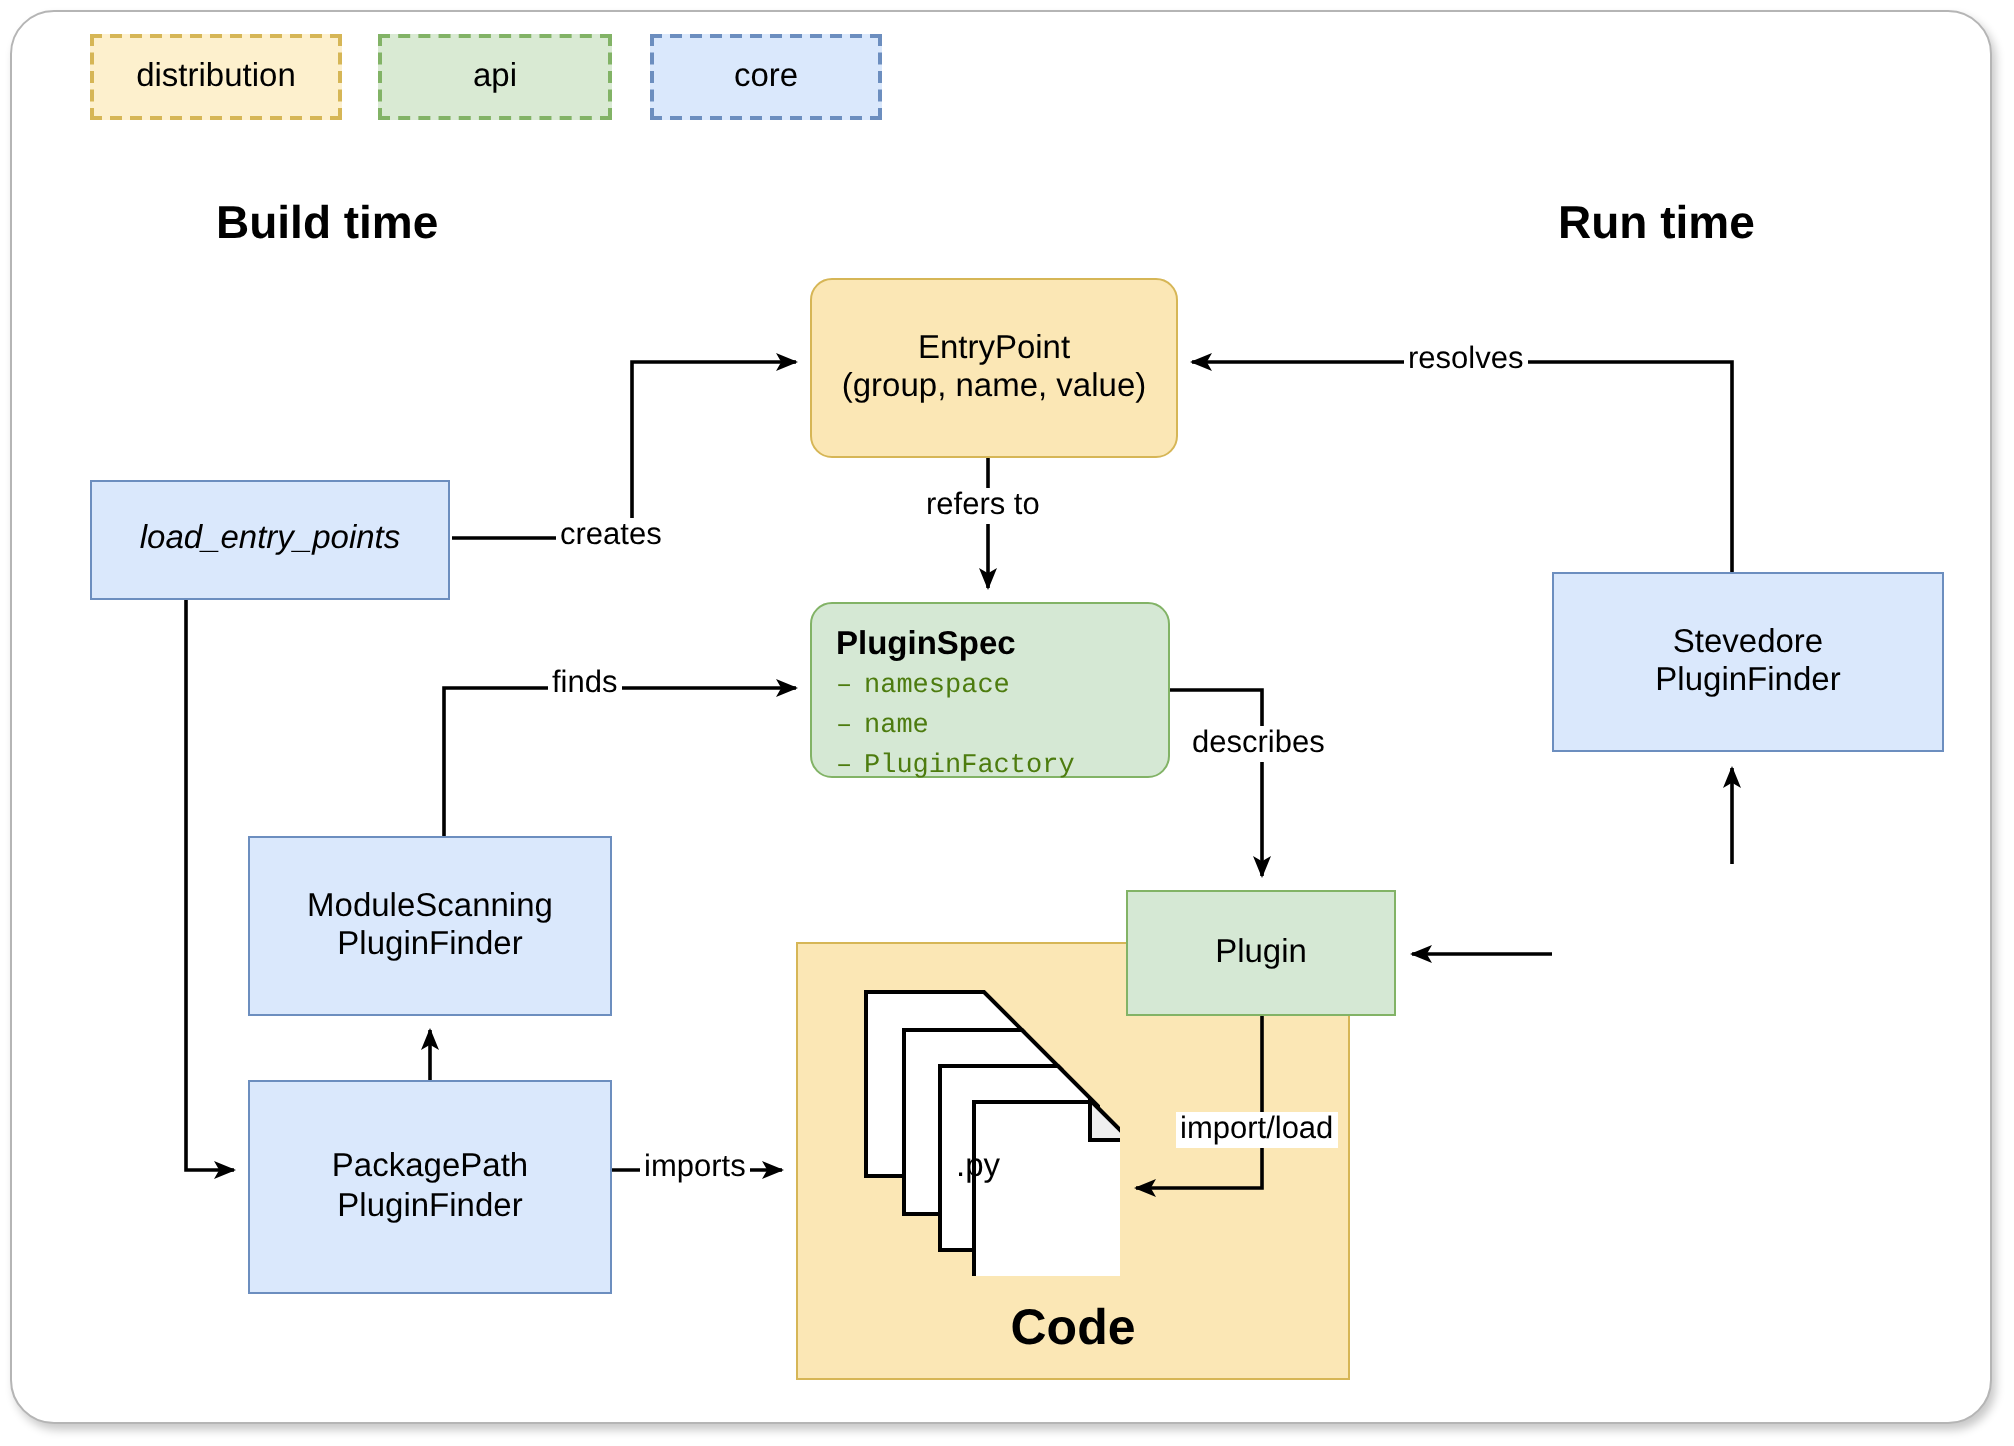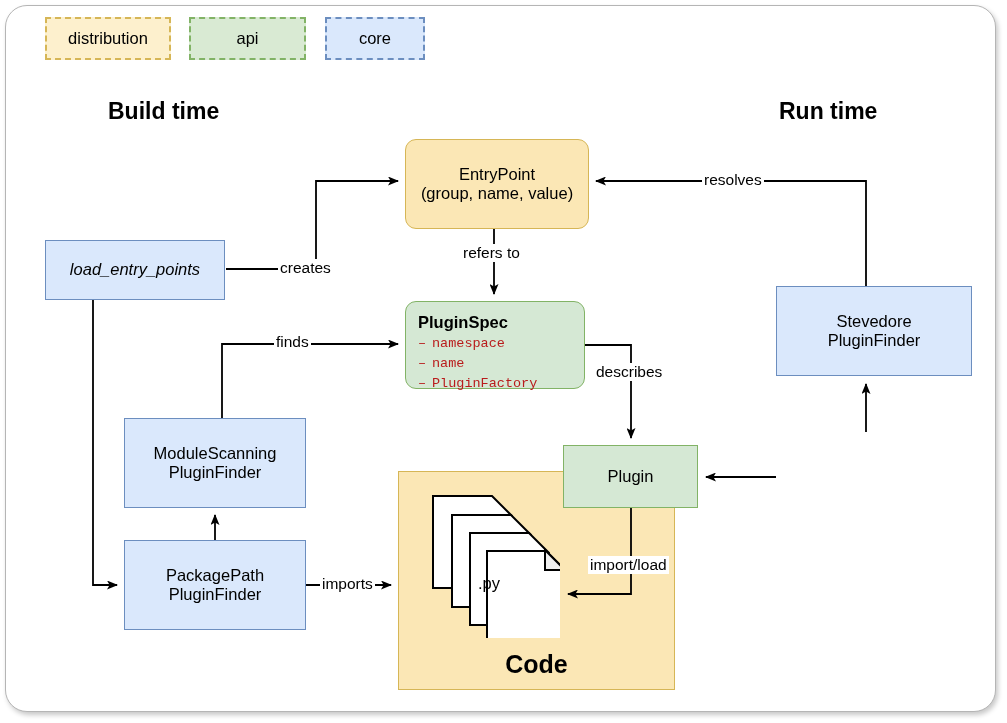--- a/index.html
+++ b/index.html
@@ -16,21 +16,21 @@
 
   
   .legend-box{
     position:absolute;display:flex;align-items:center;justify-content:center;
     font-size:16.5px;color:#000000;box-sizing:border-box;
   }
   .lg-distribution{left:45px;top:17px;width:126px;height:43px;
     background:#fdf0cd;border:2px dashed #d6b656;}
   .lg-api{left:189px;top:17px;width:117px;height:43px;
     background:#d9ead3;border:2px dashed #82b366;}
-  .lg-core{left:325px;top:17px;width:100px;height:43px;
+  .lg-core{left:325px;top:17px;width:116px;height:43px;
     background:#dae8fc;border:2px dashed #6c8ebf;}
 
   
   .phase{position:absolute;font-size:23px;font-weight:bold;color:#000;
     text-align:center;white-space:nowrap;}
   .phase-build{left:108px;top:98px;}
   .phase-run{left:779px;top:98px;}
 
   
   .node{position:absolute;display:flex;flex-direction:column;
@@ -42,25 +42,25 @@
   .n-green {background:#d5e8d4;border:1.5px solid #82b366;}
   .n-blue  {background:#dae8fc;border:1.5px solid #6c8ebf;}
 
   .entrypoint{left:405px;top:139px;width:184px;height:90px;border-radius:11px;}
   .loadep{left:45px;top:240px;width:180px;height:60px;font-style:italic;}
   .pluginspec{left:405px;top:301px;width:180px;height:88px;border-radius:11px;
     align-items:flex-start;justify-content:center;padding:6px 0 6px 12px;text-align:left;}
   .pluginspec .title{font-weight:bold;font-size:16.5px;margin-bottom:2px;margin-top:16px;}
   .pluginspec ul{list-style:none;margin:0;padding:0;}
   .pluginspec li{font-family:"Liberation Mono",monospace;font-size:13.5px;
-    color:#b91c1c;line-height:1.45;white-space:nowrap;}
+    color:#4d7c0f;line-height:1.45;white-space:nowrap;}
   .pluginspec li .dash{display:inline-block;width:14px;}
 
   .modscan{left:124px;top:418px;width:182px;height:90px;}
-  .pkgpath{left:124px;top:540px;width:182px;height:90px;}
+  .pkgpath{left:124px;top:540px;width:182px;height:107px;}
   .plugin {left:563px;top:445px;width:135px;height:63px;z-index:6;}
   .stevedore{left:776px;top:286px;width:196px;height:90px;}
   .pluginmgr{left:776px;top:432px;width:180px;height:90px;}
 
   
   .code-region{position:absolute;left:398px;top:471px;width:277px;height:219px;
     background:#fbe7b5;border:1.5px solid #d6b656;box-sizing:border-box;z-index:1;}
   .code-label{position:absolute;left:398px;top:650px;width:277px;
     text-align:center;font-size:25px;font-weight:bold;color:#000;z-index:4;}
 

